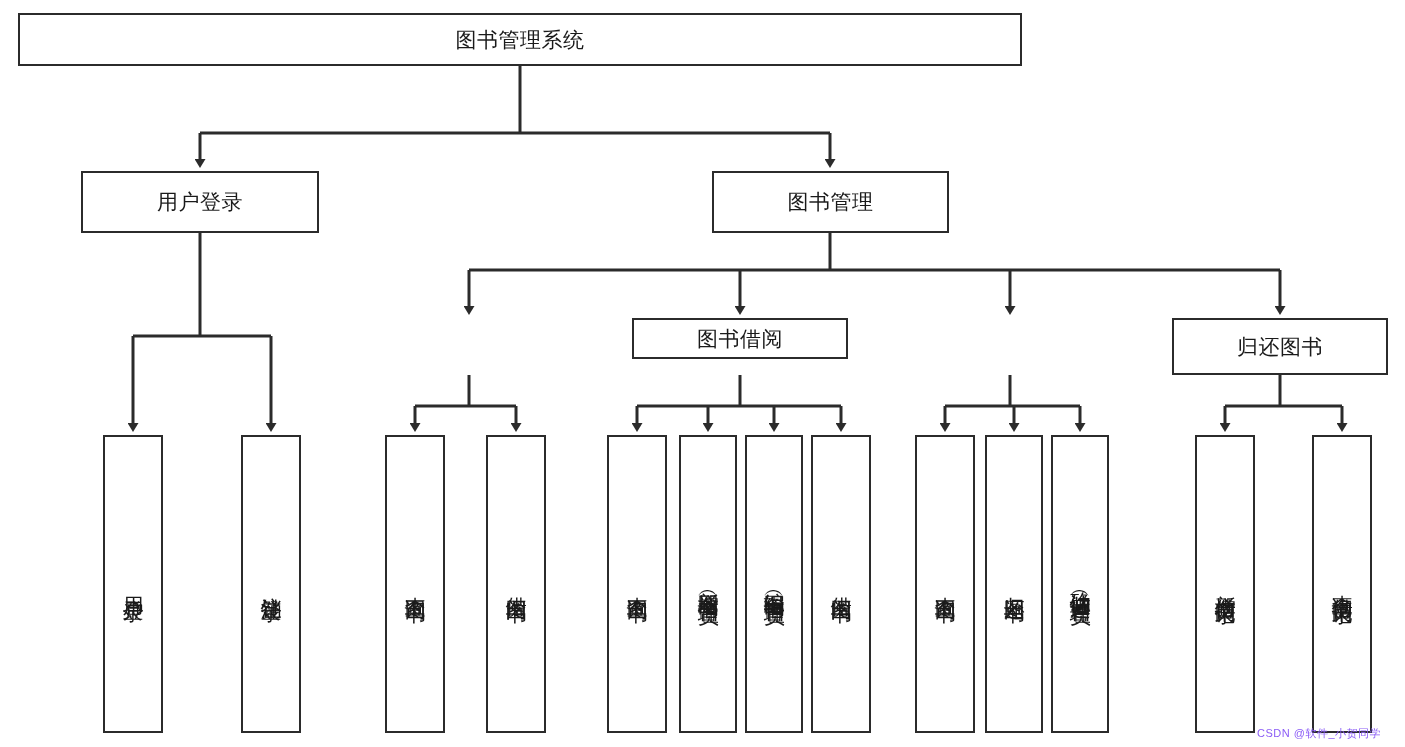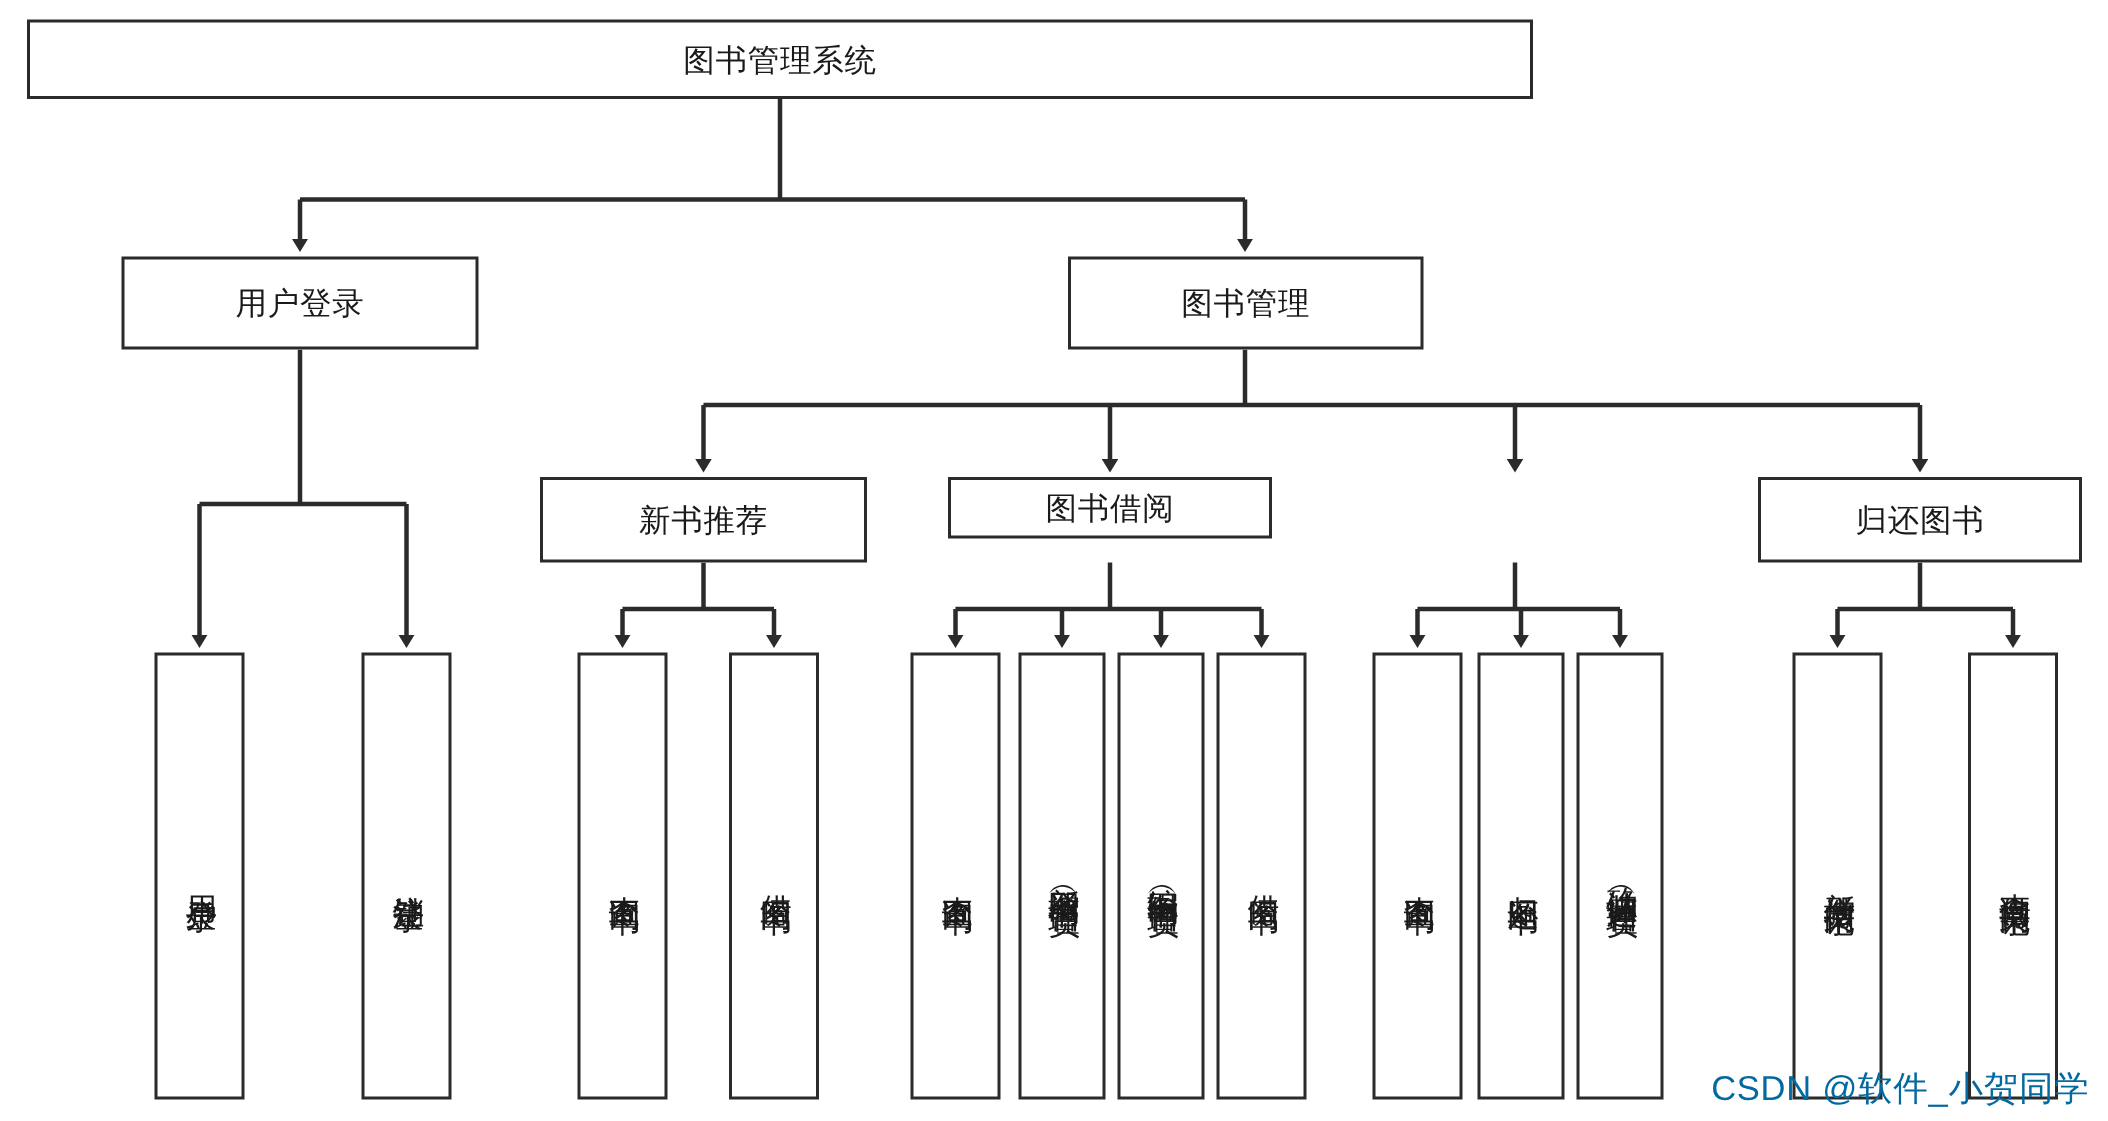--- a/index.html
+++ b/index.html
@@ -49,24 +49,24 @@
     line-height: 1.08;
     text-align: center;
     white-space: nowrap;
   }
   .node .label {
     display: block;
     text-align: center;
   }
   #watermark {
     position: absolute;
-    right: 12px;
+    right: 24px;
     bottom: 6px;
-    font-size: 23px;
-    color: #0369a1;
+    font-size: 11px;
+    color: #8b5cf6;
     letter-spacing: 0.5px;
     white-space: nowrap;
   }
 </style>
 </head>
 <body>
 
 <div id="canvas">
 
   <svg class="connectors" viewBox="0 0 1405 747" xmlns="http://www.w3.org/2000/svg">
@@ -123,23 +123,20 @@
     <span class="label">图书管理系统</span>
   </div>
 
   <div class="node horiz" id="node-l2-0" style="left: 81px; top: 171px; width: 238px; height: 62px;">
     <span class="label">用户登录</span>
   </div>
   <div class="node horiz" id="node-l2-1" style="left: 712px; top: 171px; width: 237px; height: 62px; font-family: Liberation Mono, monospace;">
     <span class="label">图书管理</span>
   </div>
 
-  <div class="node horiz" id="node-l3-0" style="left: 360px; top: 318px; width: 218px; height: 57px;">
-    <span class="label">新书推荐</span>
-  </div>
   <div class="node horiz" id="node-l3-1" style="left: 632px; top: 318px; width: 216px; height: 41px;">
     <span class="label">图书借阅</span>
   </div>
   <div class="node horiz" id="node-l3-3" style="left: 1172px; top: 318px; width: 216px; height: 57px;">
     <span class="label">归还图书</span>
   </div>
 
   <div class="node vert" id="node-leaf-0" style="left: 103px; top: 435px; width: 60px; height: 298px;">
     <span class="label">用户登录</span>
   </div>

